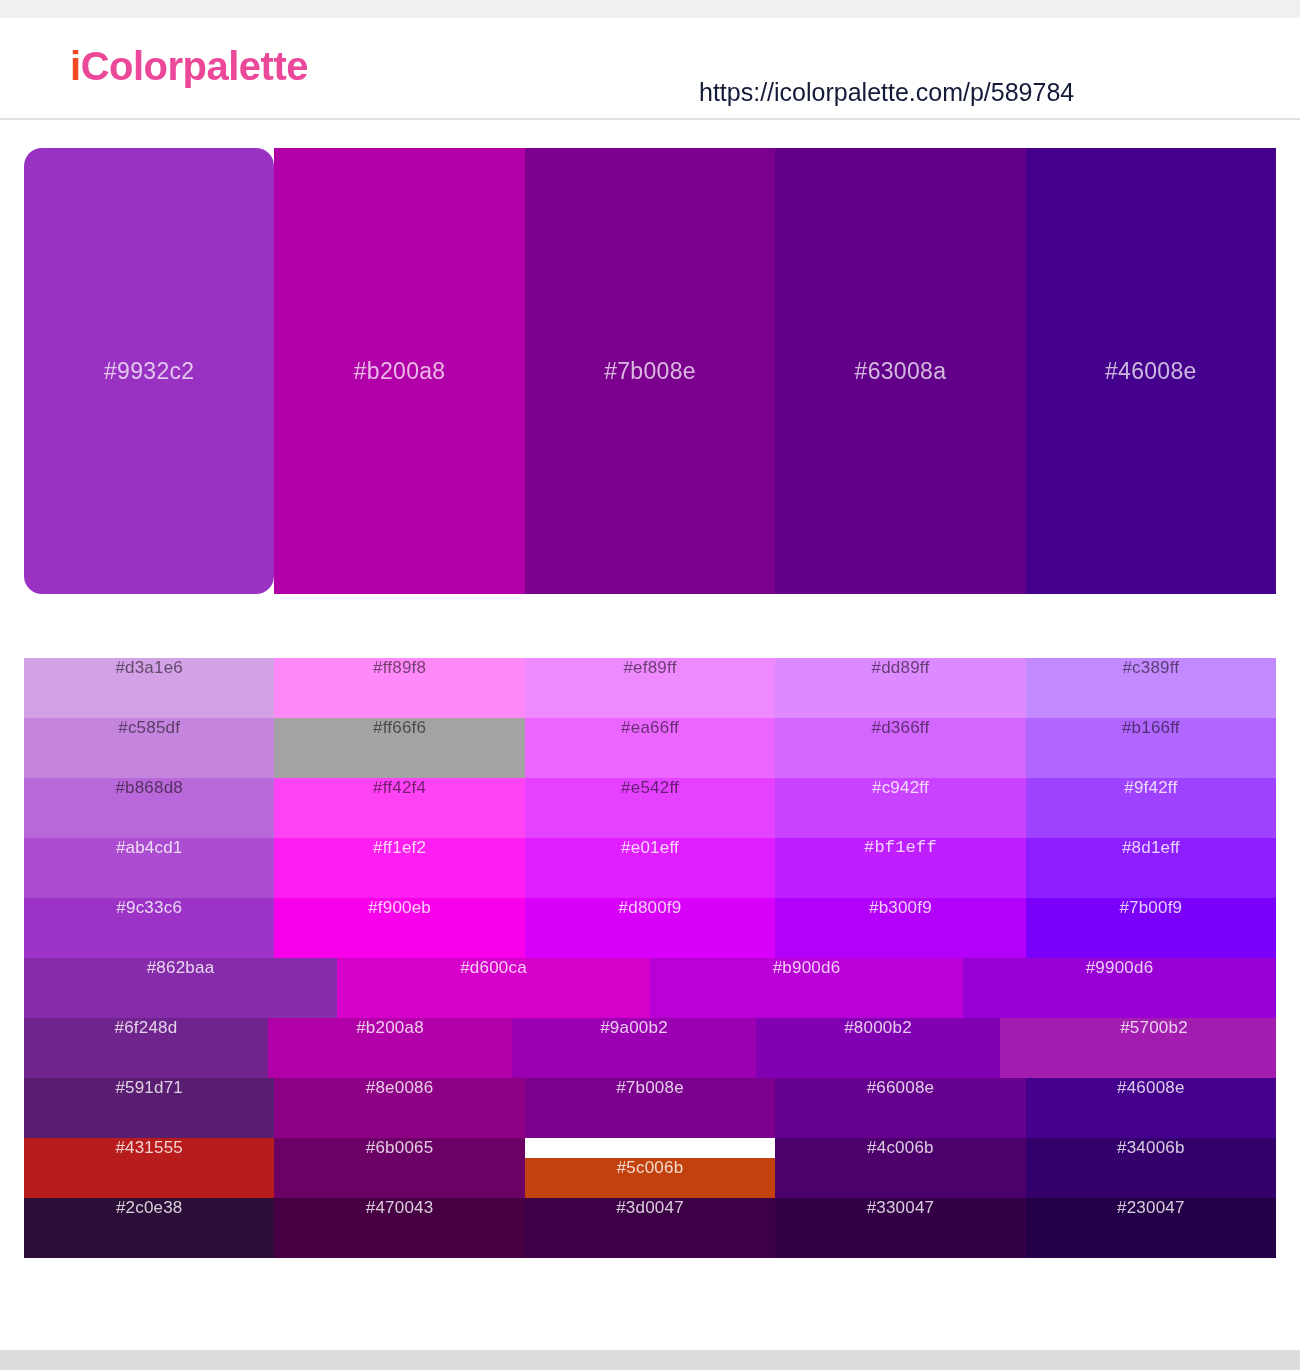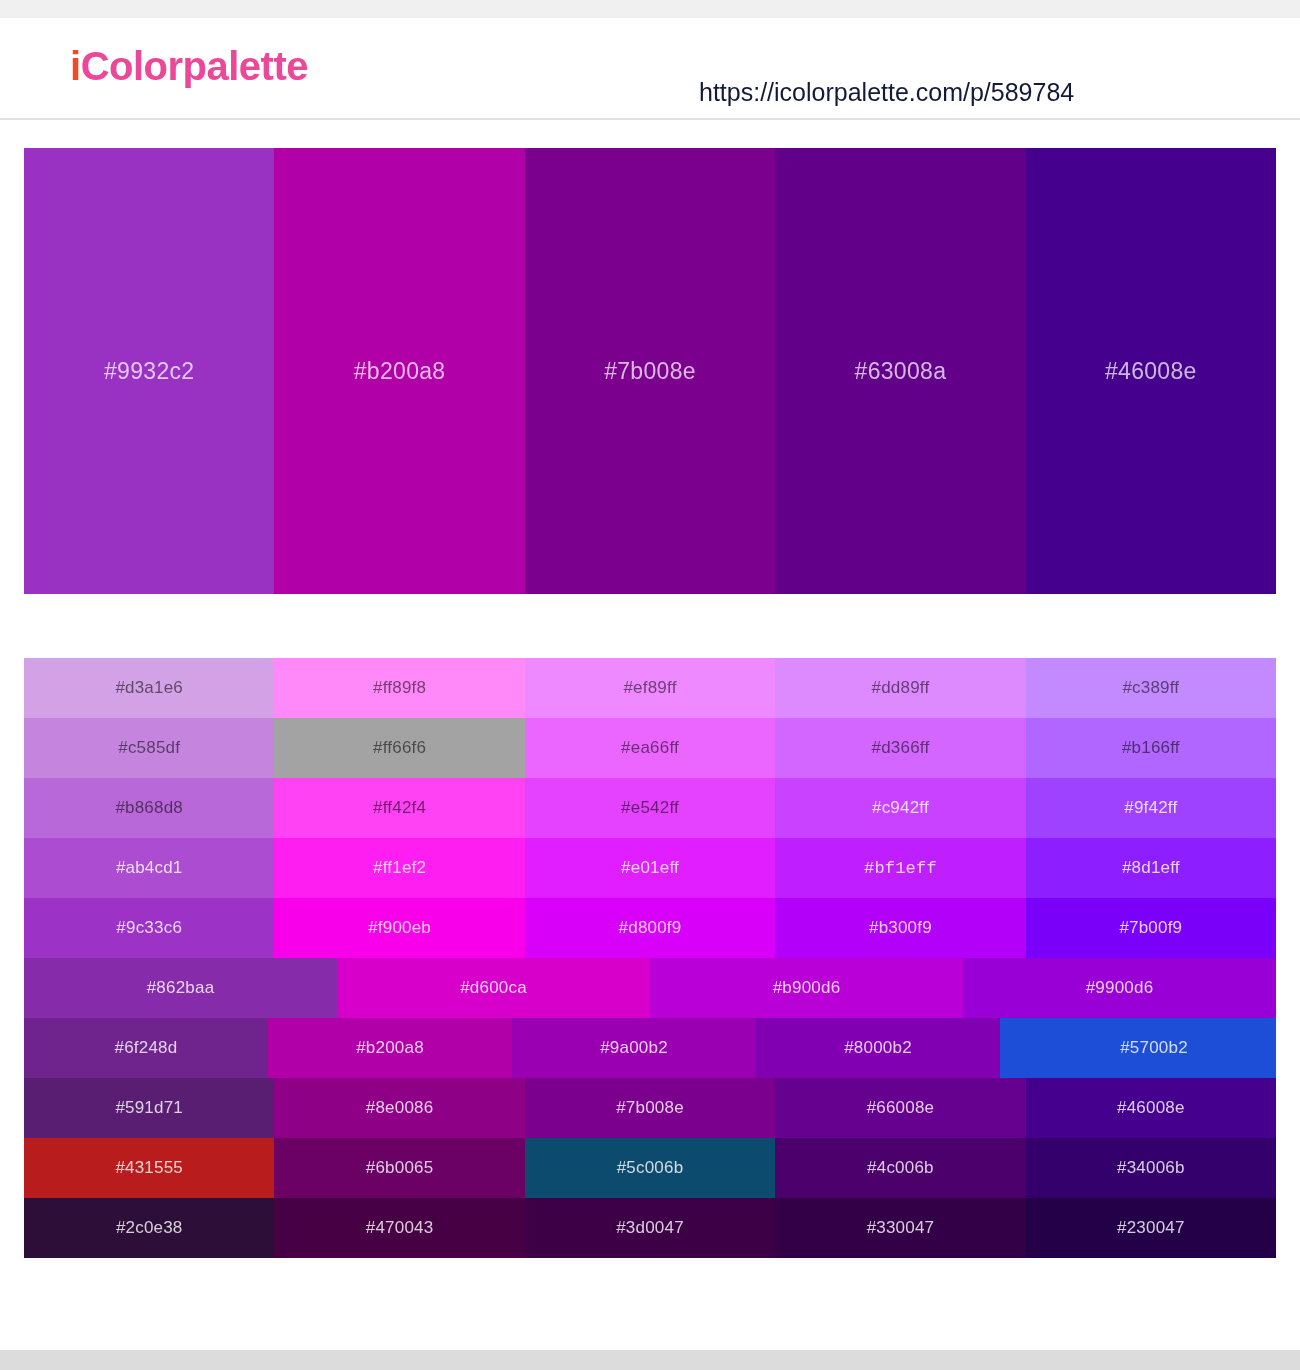--- a/index.html
+++ b/index.html
@@ -110,21 +110,21 @@
     flex-direction: column;
   }
   .shade-row {
     display: flex;
     width: 1252px;
     height: 60px;
   }
   .shade-cell {
     flex: 1 1 0;
     display: flex;
-    align-items: center;
+    align-items: flex-start;
     justify-content: center;
     position: relative;
   }
   .shade-label {
     font-size: 17px;
     letter-spacing: 0.2px;
     color: rgba(255,255,255,0.80);
     user-select: text;
   }
   .shade-label.dark-text {
@@ -141,21 +141,21 @@
   <div class="header">
     <div class="logo">
       <span class="logo-i">i</span><span class="logo-rest">Colorpalette</span>
     </div>
     <div class="page-url">https://icolorpalette.com/p/589784</div>
   </div>
 
   <div class="header-divider"></div>
 
   <div class="hero-strip" id="hero-strip">
-      <div class="hero-swatch" style="background: rgb(153, 50, 194);">
+      <div class="hero-swatch" style="background: rgb(153, 50, 194); border-radius: 18px;">
         <span class="hero-label">#9932c2</span>
       </div>
       <div class="hero-swatch" style="background: rgb(178, 0, 168);">
         <span class="hero-label">#b200a8</span>
       </div>
       <div class="hero-swatch" style="background: rgb(123, 0, 142);">
         <span class="hero-label">#7b008e</span>
       </div>
       <div class="hero-swatch" style="background: rgb(99, 0, 138);">
         <span class="hero-label">#63008a</span>
@@ -271,21 +271,21 @@
         </div>
         <div class="shade-cell" style="background: rgb(178, 0, 168);">
           <span class="shade-label">#b200a8</span>
         </div>
         <div class="shade-cell" style="background: rgb(154, 0, 178);">
           <span class="shade-label">#9a00b2</span>
         </div>
         <div class="shade-cell" style="background: rgb(128, 0, 178);">
           <span class="shade-label">#8000b2</span>
         </div>
-        <div class="shade-cell" style="background: #1d4ed8; padding-left: 32px;">
+        <div class="shade-cell" style="background: #a21caf; padding-left: 32px;">
           <span class="shade-label">#5700b2</span>
         </div>
       </div>
       <div class="shade-row">
         <div class="shade-cell" style="background: rgb(89, 29, 113);">
           <span class="shade-label">#591d71</span>
         </div>
         <div class="shade-cell" style="background: rgb(142, 0, 134);">
           <span class="shade-label">#8e0086</span>
         </div>
@@ -299,21 +299,21 @@
           <span class="shade-label">#46008e</span>
         </div>
       </div>
       <div class="shade-row">
         <div class="shade-cell" style="background: #b91c1c;">
           <span class="shade-label">#431555</span>
         </div>
         <div class="shade-cell" style="background: rgb(107, 0, 101);">
           <span class="shade-label">#6b0065</span>
         </div>
-        <div class="shade-cell" style="background: #0c4a6e;">
+        <div class="shade-cell" style="background: #c2410c; margin-top: 20px;">
           <span class="shade-label">#5c006b</span>
         </div>
         <div class="shade-cell" style="background: rgb(76, 0, 107);">
           <span class="shade-label">#4c006b</span>
         </div>
         <div class="shade-cell" style="background: rgb(52, 0, 107);">
           <span class="shade-label">#34006b</span>
         </div>
       </div>
       <div class="shade-row">

